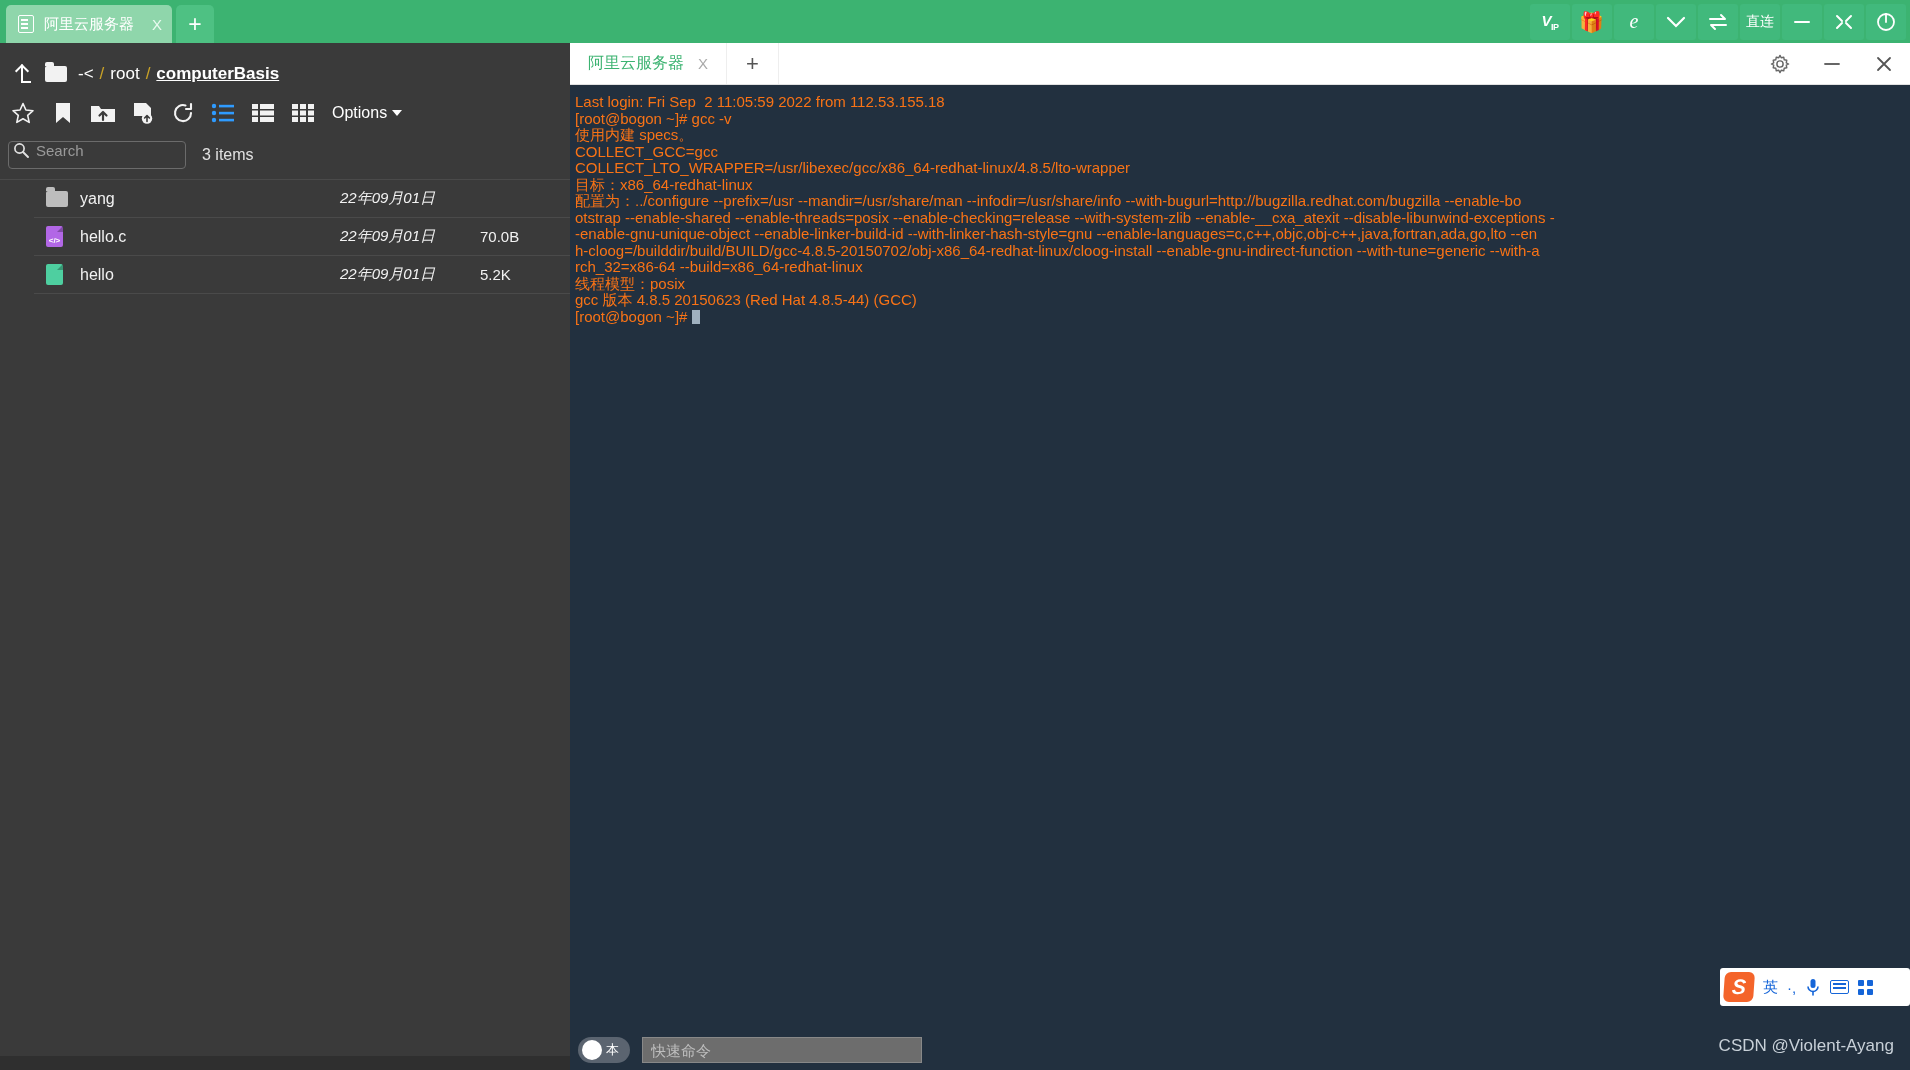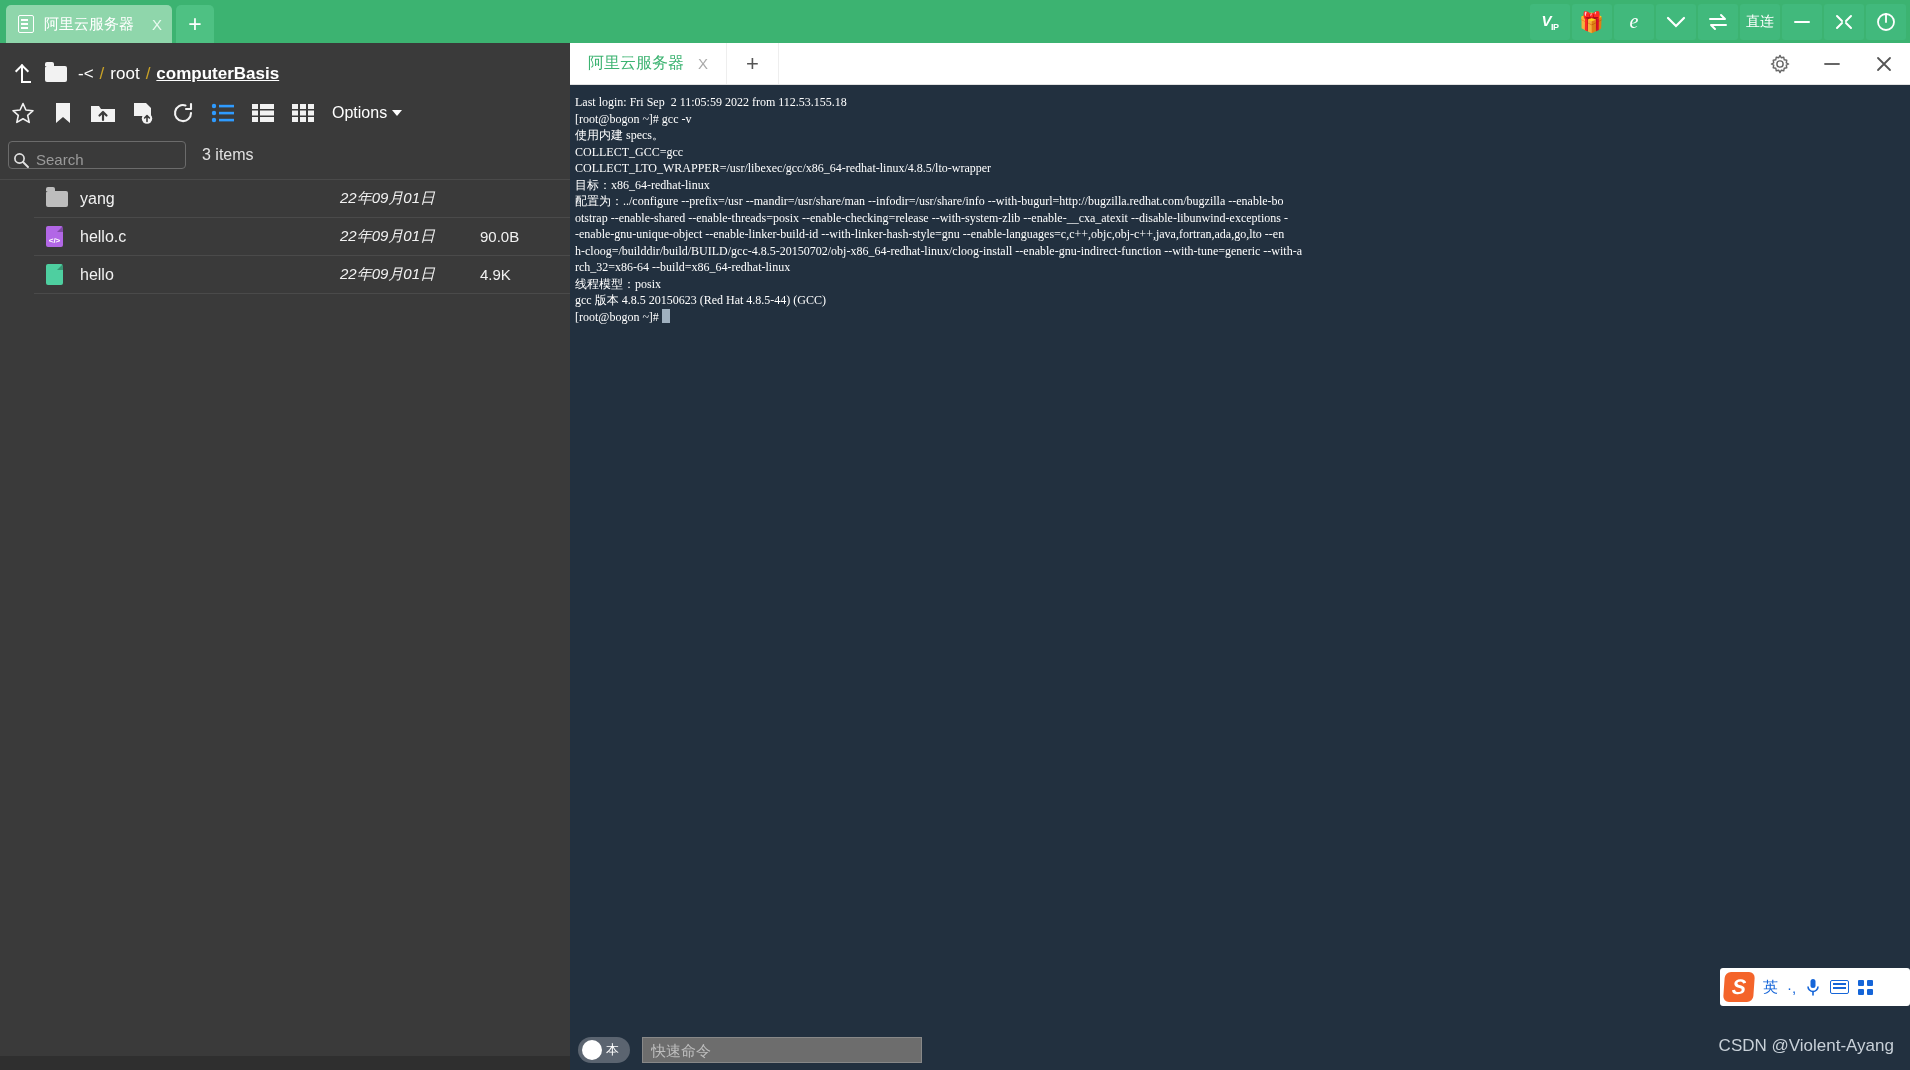--- a/index.html
+++ b/index.html
@@ -111,21 +111,21 @@
   .tb-options {
     display: flex; align-items: center; gap: 5px; color: #ffffff;
     font-size: 16px; cursor: pointer; margin-left: 2px;
   }
   .chev { width: 0; height: 0; border-left: 5px solid transparent;
           border-right: 5px solid transparent; border-top: 6px solid #fff; }
 
   .fp-searchrow { display: flex; align-items: center; gap: 16px; padding: 6px 0 10px 8px; }
   .searchbox {
     width: 178px; height: 28px; border: 1px solid #6b6b6b; border-radius: 4px;
-    display: flex; align-items: flex-end; gap: 7px; padding: 0 4px;
+    display: flex; align-items: flex-start; gap: 7px; padding: 0 4px;
     background: #3a3a3a;
   }
   .searchbox input {
     border: none; outline: none; background: transparent; color: #ddd;
     font-size: 15px; width: 130px; font-family: inherit;
   }
   .searchbox input::placeholder { color: #9a9a9a; }
   .items-count { color: #e2e2e2; font-size: 16px; }
 
   .filelist { border-top: 1px solid #4a4a4a; padding-left: 34px; }
@@ -187,23 +187,23 @@
     color: #666; cursor: pointer;
   }
 
   .term-body {
     position: relative;
     height: 945px;
     padding: 9px 0 0 5px;
     overflow: hidden;
   }
   .term-line {
-    font-family: Liberation Serif, serif;
-    font-size: 12px; line-height: 16.5px;
-    color: #ffffff; white-space: pre; letter-spacing: 0px;
+    font-family: Liberation Sans, sans-serif;
+    font-size: 15px; line-height: 16.5px;
+    color: #f97316; white-space: pre; letter-spacing: 0px;
   }
   .cursor {
     display: inline-block; width: 8px; height: 14px; background: #9fb0bf;
     vertical-align: -2px;
   }
 
   
   .term-bottom {
     position: absolute; left: 0; bottom: 0; width: 1340px; height: 40px;
     display: flex; align-items: center; gap: 12px; padding-left: 8px;
@@ -423,29 +423,29 @@
       <span class="fr-size"></span>
     </div>
     <div class="filerow">
       <span class="fr-icon">
           <span class="ico-file c">
             <span>&lt;/&gt;</span>
           </span>
         </span>
       <span class="fr-name">hello.c</span>
       <span class="fr-date">22年09月01日</span>
-      <span class="fr-size">90.0B</span>
+      <span class="fr-size">70.0B</span>
     </div>
     <div class="filerow">
       <span class="fr-icon">
           <span class="ico-file bin"></span>
         </span>
       <span class="fr-name">hello</span>
       <span class="fr-date">22年09月01日</span>
-      <span class="fr-size">4.9K</span>
+      <span class="fr-size">5.2K</span>
     </div>
   </div>
 
   <div class="bottom-strip"></div>
 </div>
 
 <div class="term-panel">
 
   <div class="term-tabbar">
     <div class="term-tab">

